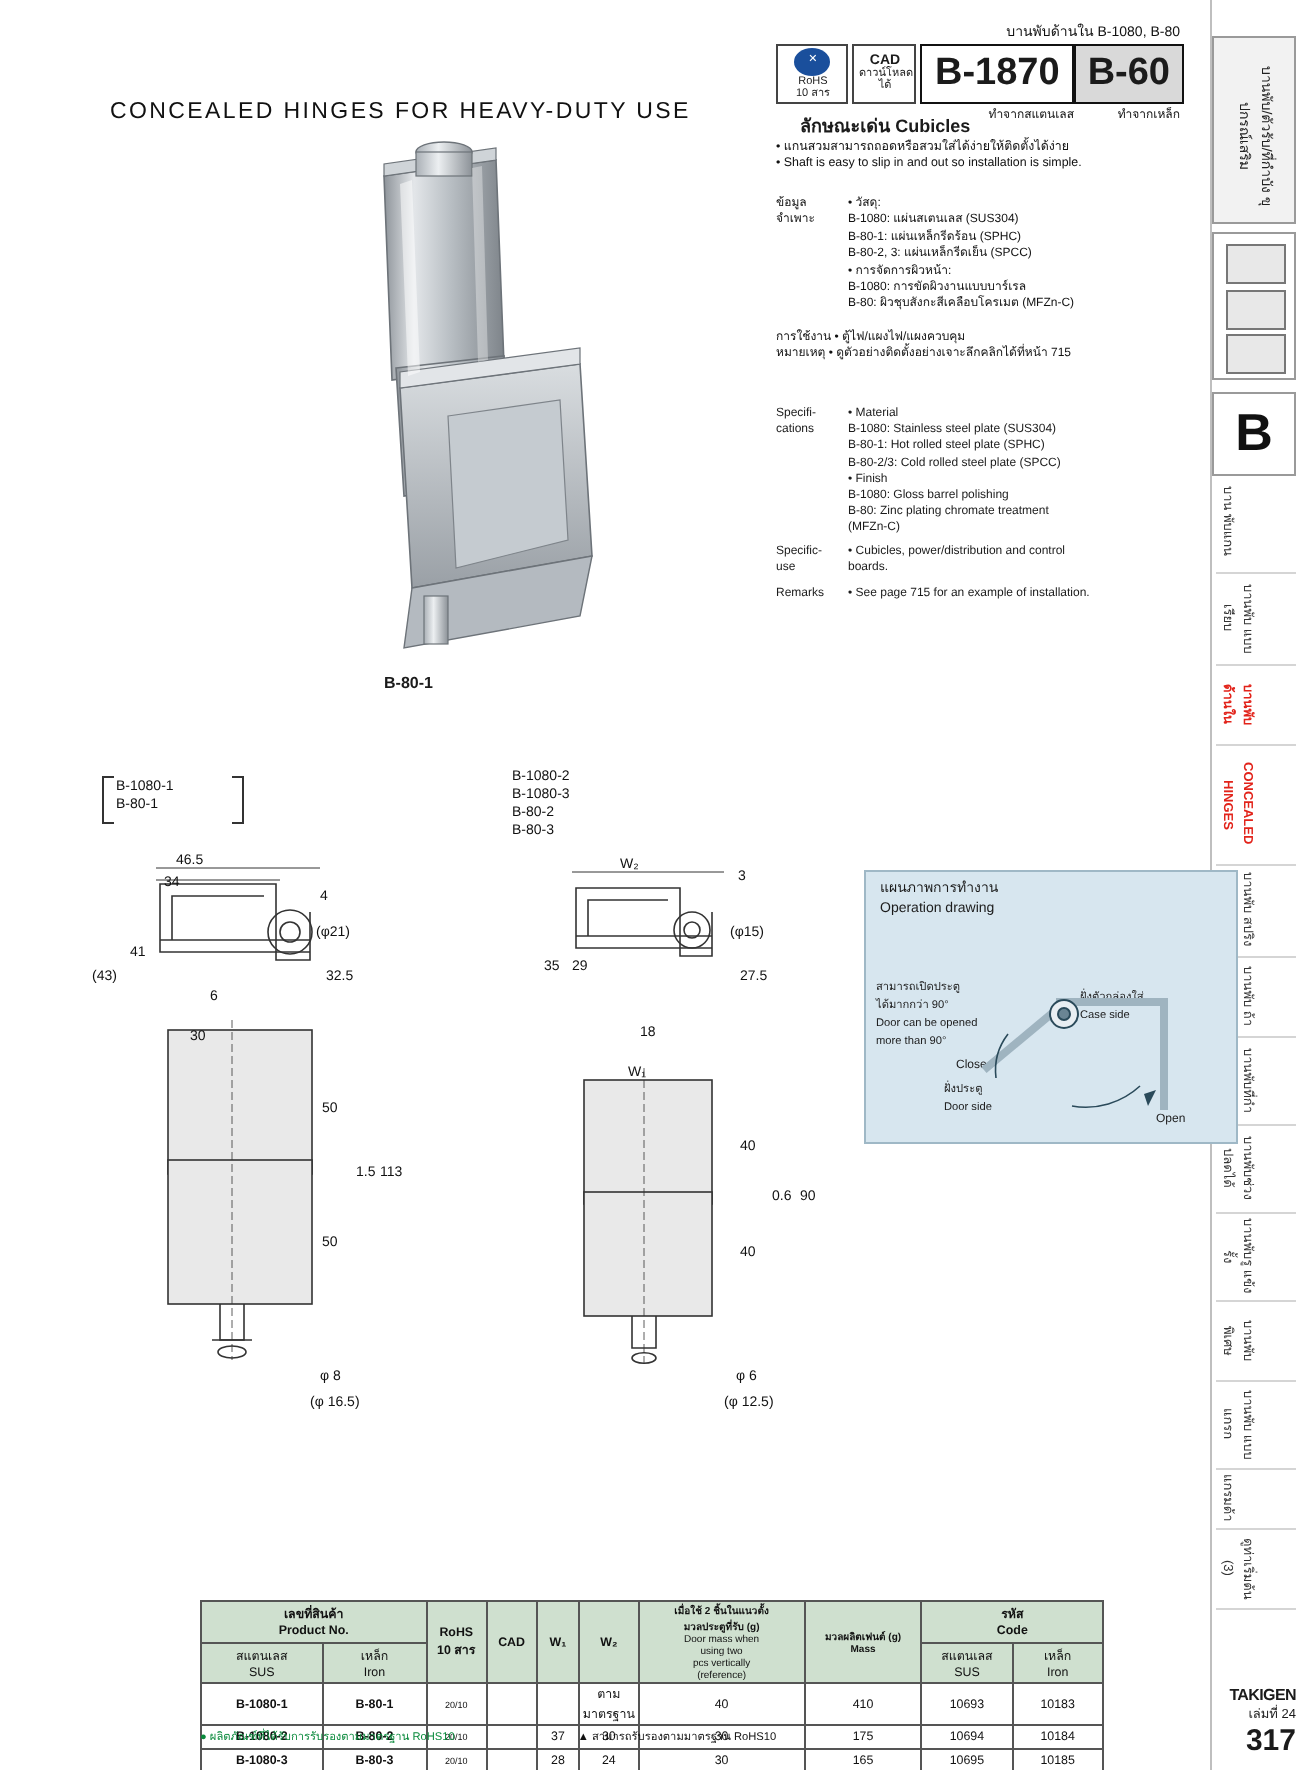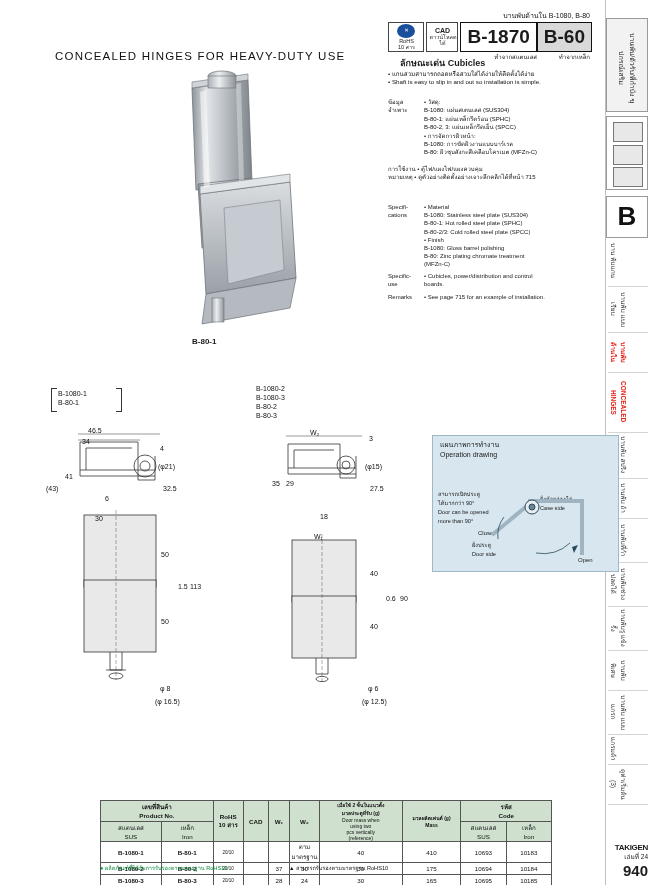--- a/index.html
+++ b/index.html
@@ -129,21 +129,21 @@
         <span>แกรมด้า</span>
       </div>
     <div class="sb-item" style="top:764px;height:40px;">
         <span>ดูท่าเริ่มต้น
 (3)</span>
       </div>
 
     <div class="sb-foot">
       <div class="brand">TAKIGEN</div>
       <div class="vol">เล่มที่ 24</div>
-      <div class="pg">940</div>
+      <div class="pg">317</div>
     </div>
   </div>
 
   <div class="hdr-code">บานพับด้านใน   B-1080, B-80</div>
 
   <div class="badge-row">
     <div class="bx" style="width:30px;display:flex;flex-direction:column;justify-content:center;">
       <div class="blue-cap" style="margin:0 auto;border-radius:50%;width:12px;height:12px;line-height:11px;">✕</div>
       <div class="t1">RoHS</div>
       <div class="t1">10 สาร</div>

